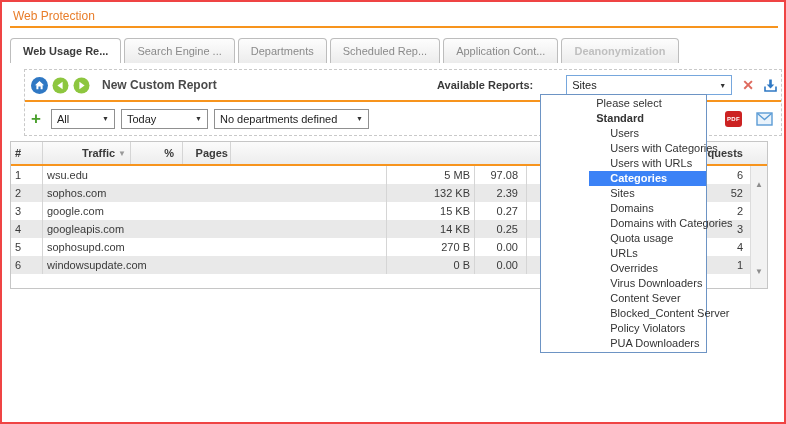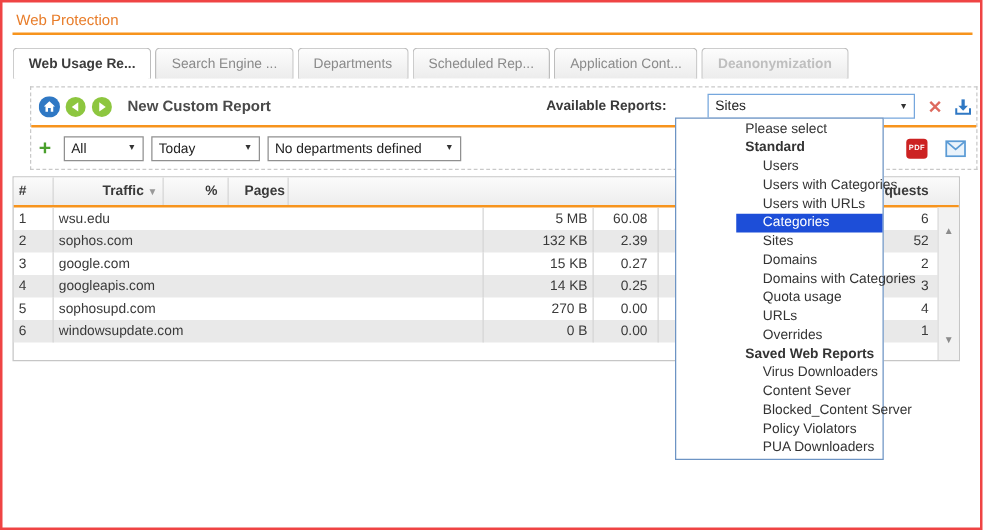--- a/index.html
+++ b/index.html
@@ -72,21 +72,21 @@
   }
 
   
   .dropdown {
     position:absolute; left:-1px; top:19px; width:167px; border:1px solid #6d94c4; background:#fff;
     z-index:50; padding:1px 0;
   }
   .dd-item { font-size:11px; height:15px; line-height:15px; padding-left:7px; color:#333; white-space:nowrap; cursor:default;margin-left:48px; }
   .dd-item.indent { padding-left:21px; }
   .dd-item.group { font-weight:bold; }
-  .dd-item.selected { background:#1d4ed8; color:#fff; }
+  .dd-item.selected { background:#3b82f6; color:#fff;font-weight:bold; }
 </style>
 </head>
 <body>
 
 <div class="window">
 
   <div class="page-title">Web Protection</div>
   <div class="title-rule"></div>
 
   <div class="tabs">
@@ -134,21 +134,20 @@
           <div class="dd-item indent">Users</div>
           <div class="dd-item indent">Users with Categories</div>
           <div class="dd-item indent">Users with URLs</div>
           <div class="dd-item indent selected">Categories</div>
           <div class="dd-item indent">Sites</div>
           <div class="dd-item indent">Domains</div>
           <div class="dd-item indent">Domains with Categories</div>
           <div class="dd-item indent">Quota usage</div>
           <div class="dd-item indent">URLs</div>
           <div class="dd-item indent">Overrides</div>
-          <div class="dd-item group">Saved Web Reports</div>
           <div class="dd-item indent">Virus Downloaders</div>
           <div class="dd-item indent">Content Sever</div>
           <div class="dd-item indent">Blocked_Content Server</div>
           <div class="dd-item indent">Policy Violators</div>
           <div class="dd-item indent">PUA Downloaders</div>
         </div>
       </span>
 
       <span class="x-icon">✕</span>
       <span class="dl-icon">
@@ -196,21 +195,21 @@
       </div>
       <div class="cell c-pct">%</div>
       <div class="cell c-pages">Pages</div>
       <div class="cell c-req">Requests</div>
     </div>
     <div class="tbody">
       <div class="trow">
         <div class="cell c-num">1</div>
         <div class="cell c-site">wsu.edu</div>
         <div class="cell c-traffic">5 MB</div>
-        <div class="cell c-pct">60.08</div>
+        <div class="cell c-pct">97.08</div>
         <div class="cell c-pages"></div>
         <div class="cell c-req">6</div>
       </div>
       <div class="trow">
         <div class="cell c-num">2</div>
         <div class="cell c-site">sophos.com</div>
         <div class="cell c-traffic">132 KB</div>
         <div class="cell c-pct">2.39</div>
         <div class="cell c-pages"></div>
         <div class="cell c-req">52</div>

